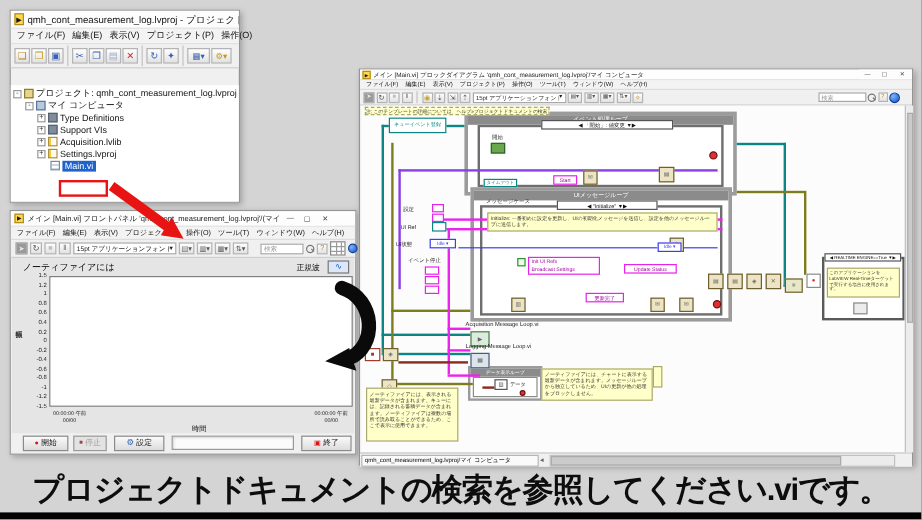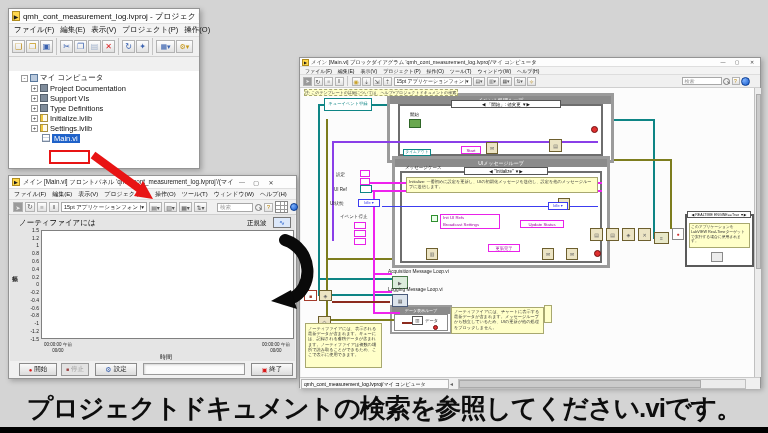--- a/index.html
+++ b/index.html
@@ -71,49 +71,49 @@
       <span class="ic" style="width:13px;height:13px;font-size:8px;color:#9db0cc;">▤</span>
       <span class="ic" style="width:13px;height:13px;font-size:8px;color:#d22;">✕</span>
       <span class="sep"></span>
       <span class="ic" style="width:13px;height:13px;font-size:8px;color:#3a62b0;">↻</span>
       <span class="ic" style="width:13px;height:13px;font-size:8px;color:#3a62b0;">✦</span>
       <span class="sep"></span>
       <span class="ic" style="width:19px;height:13px;font-size:7px;color:#3a62b0;">▦▾</span>
       <span class="ic" style="width:17px;height:13px;font-size:7px;color:#c79818;">⚙▾</span>
     </div>
     <div class="a" style="left:0;top:62px;right:0;bottom:0;background:#fff;padding-top:2px;overflow:hidden;">
+      <div class="trow" style="padding-left:2px;">
+        <span class="exp">-</span>
+        <span class="tic" style="background:#e8d48a;border-color:#8a7a40;"></span>
+        <span class="tlabel">プロジェクト: qmh_cont_measurement_log.lvproj</span>
+      </div>
       <div class="trow" style="padding-left:12px;align-items:center;">
         <span class="exp">-</span>
         <span class="tic" style="background:#b9c9dd;border-color:#59789c;"></span>
         <span class="tlabel">マイ コンピュータ</span>
       </div>
       <div class="trow" style="padding-left:22px;">
         <span class="exp">+</span>
         <span class="tic" style="background:#7f8c9b;border-color:#56616e;"></span>
-        <span class="tlabel">Project Documentation</span>
+        <span class="tlabel">Type Definitions</span>
       </div>
       <div class="trow" style="padding-left:22px;">
         <span class="exp">+</span>
         <span class="tic" style="background:#7f8c9b;border-color:#56616e;"></span>
         <span class="tlabel">Support VIs</span>
       </div>
       <div class="trow" style="padding-left:22px;">
         <span class="exp">+</span>
-        <span class="tic" style="background:#7f8c9b;border-color:#56616e;"></span>
-        <span class="tlabel">Type Definitions</span>
+        <span class="tic" style="background:linear-gradient(90deg,#f2c83c 30%,#fdfaf0 30%);border-color:#a89040;"></span>
+        <span class="tlabel">Acquisition.lvlib</span>
       </div>
       <div class="trow" style="padding-left:22px;">
         <span class="exp">+</span>
         <span class="tic" style="background:linear-gradient(90deg,#f2c83c 30%,#fdfaf0 30%);border-color:#a89040;"></span>
-        <span class="tlabel">Initialize.lvlib</span>
-      </div>
-      <div class="trow" style="padding-left:22px;">
-        <span class="exp">+</span>
-        <span class="tic" style="background:linear-gradient(90deg,#f2c83c 30%,#fdfaf0 30%);border-color:#a89040;"></span>
-        <span class="tlabel">Settings.lvlib</span>
+        <span class="tlabel">Settings.lvproj</span>
       </div>
       <div class="trow" style="padding-left:31px;align-items:center;">
         <span class="tic" style="background:repeating-linear-gradient(#fff 0 2px,#cdd6e4 2px 3px);border-color:#7a8aa0;"></span>
         <span class="tlabel" style="background:#1f62c9;color:#fff;padding:0 2px;">Main.vi</span>
       </div>
     </div>
   </div>
 
   <div class="win" style="left:8px;top:175px;width:289px;height:204px;">
     <div class="ttl" style="height:13px;">

